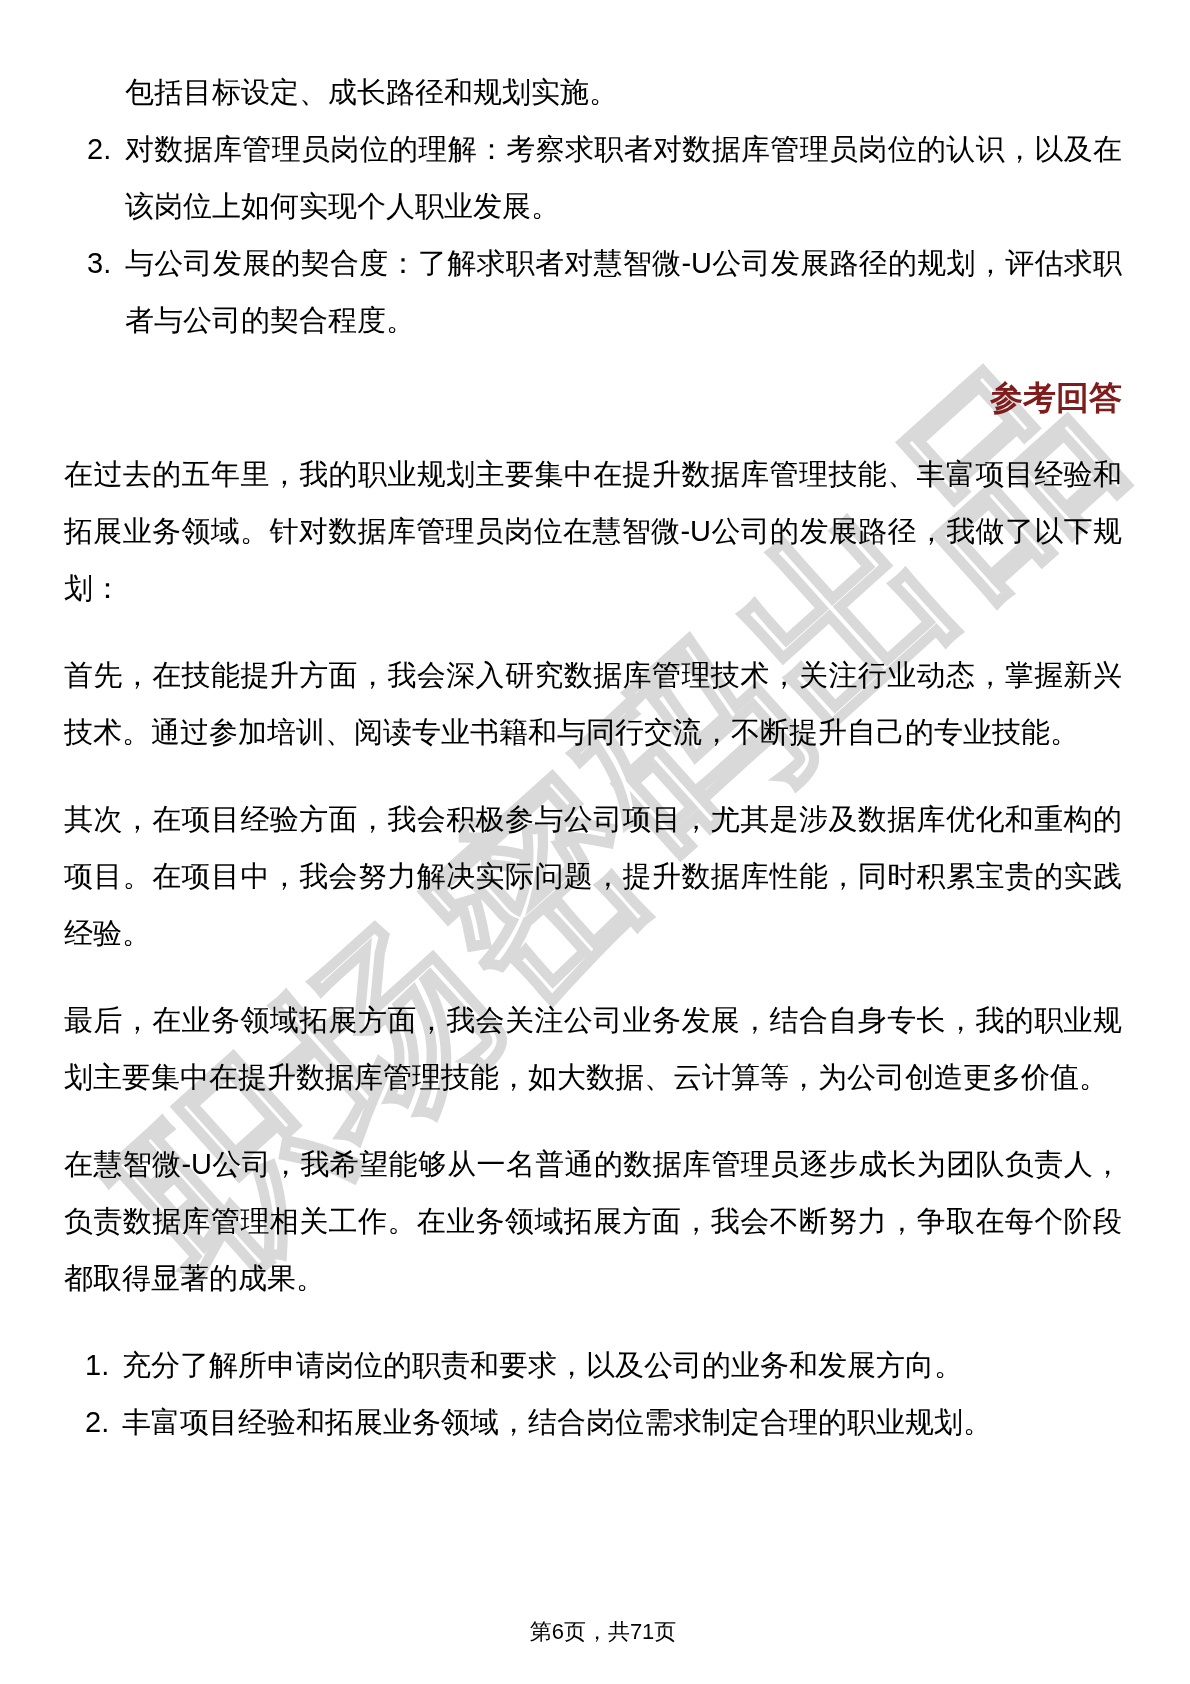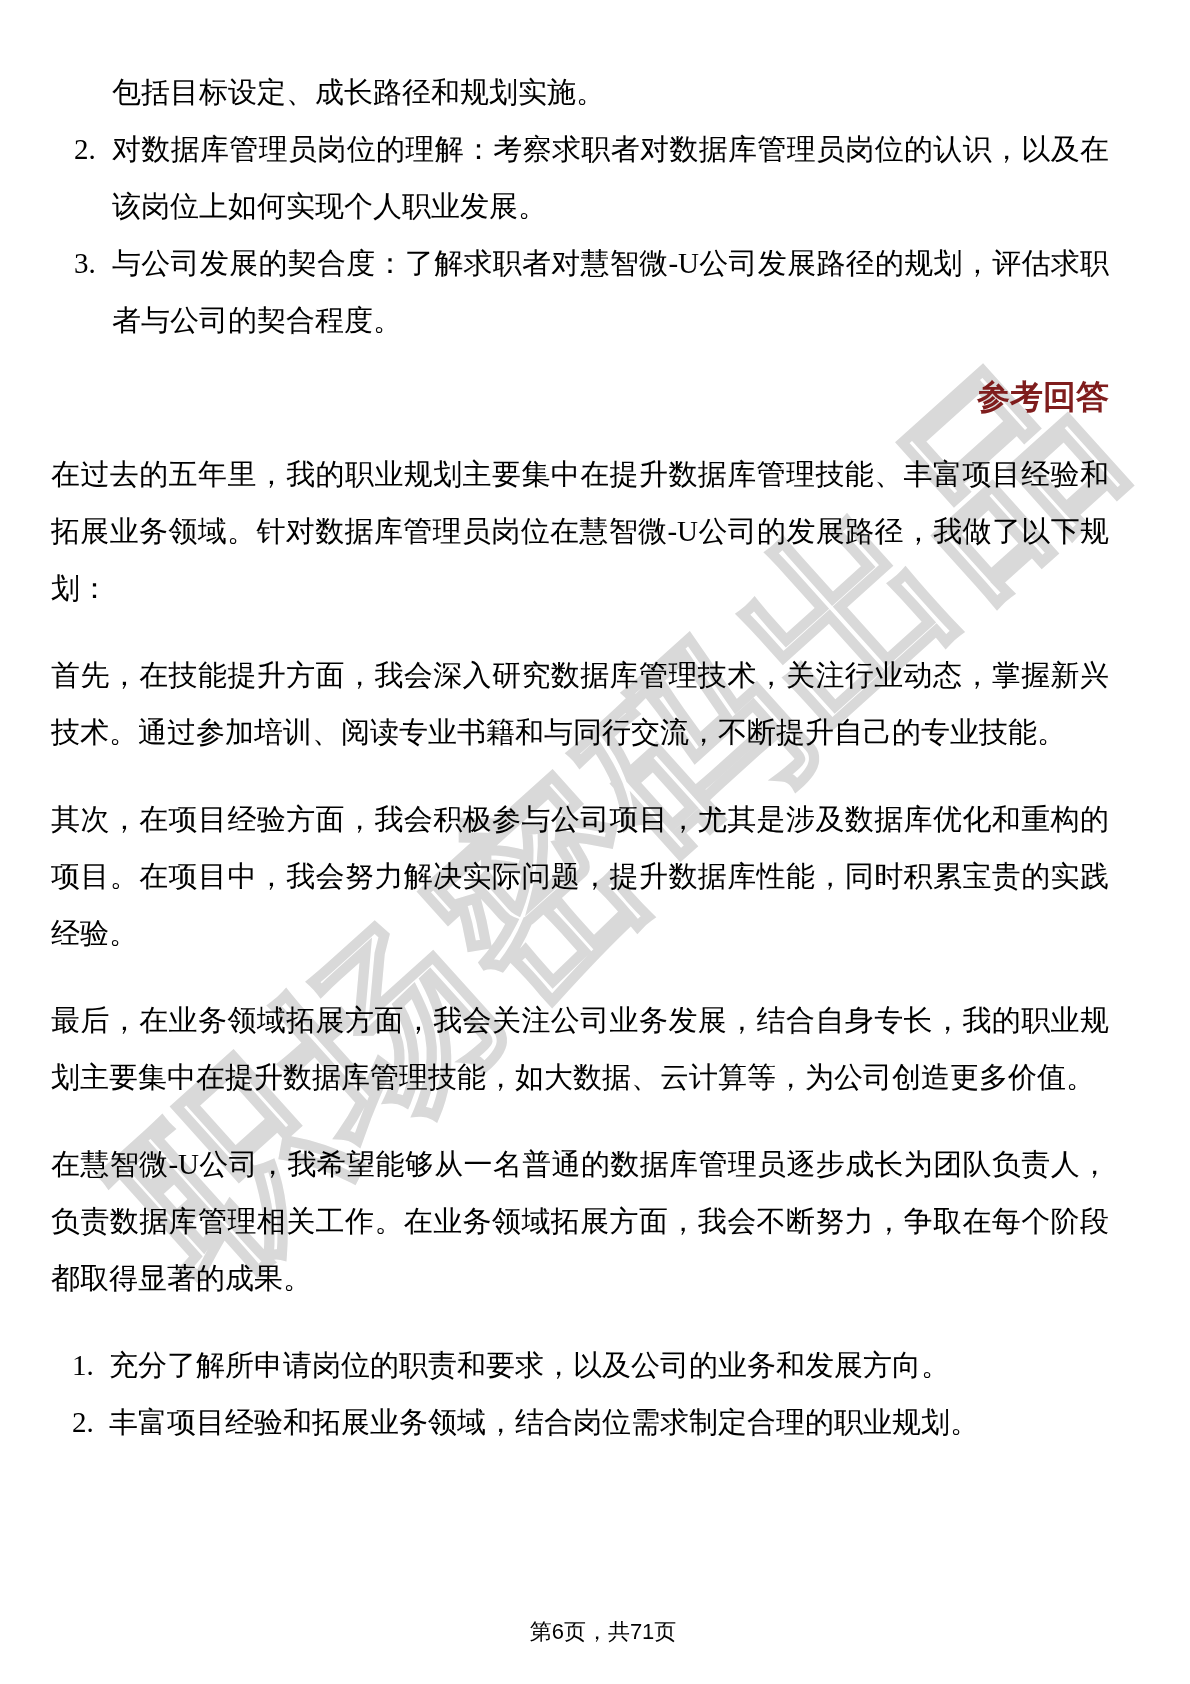--- a/index.html
+++ b/index.html
@@ -24,28 +24,27 @@
     letter-spacing: 8px;
     white-space: nowrap;
     color: #dadada;
     -webkit-text-stroke: 4px #d9d9d9;
     -webkit-text-fill-color: transparent;
     pointer-events: none;
     user-select: none;
   }
   .content {
     position: absolute;
-    left: 51px;
+    left: 64px;
     top: 64px;
     width: 1058px;
     z-index: 1;
     font-size: 29px;
     line-height: 57px;
     text-align: justify;
-    font-family: Liberation Serif, serif;
   }
   .num-list { margin: 0; padding: 0; list-style: none; }
   .num-item { position: relative; padding-left: 61px; margin: 0; }
   .num-item .marker {
     position: absolute;
     left: 23px;
     top: 0;
     padding-left: 0;
   }
   .continuation { padding-left: 61px; }

